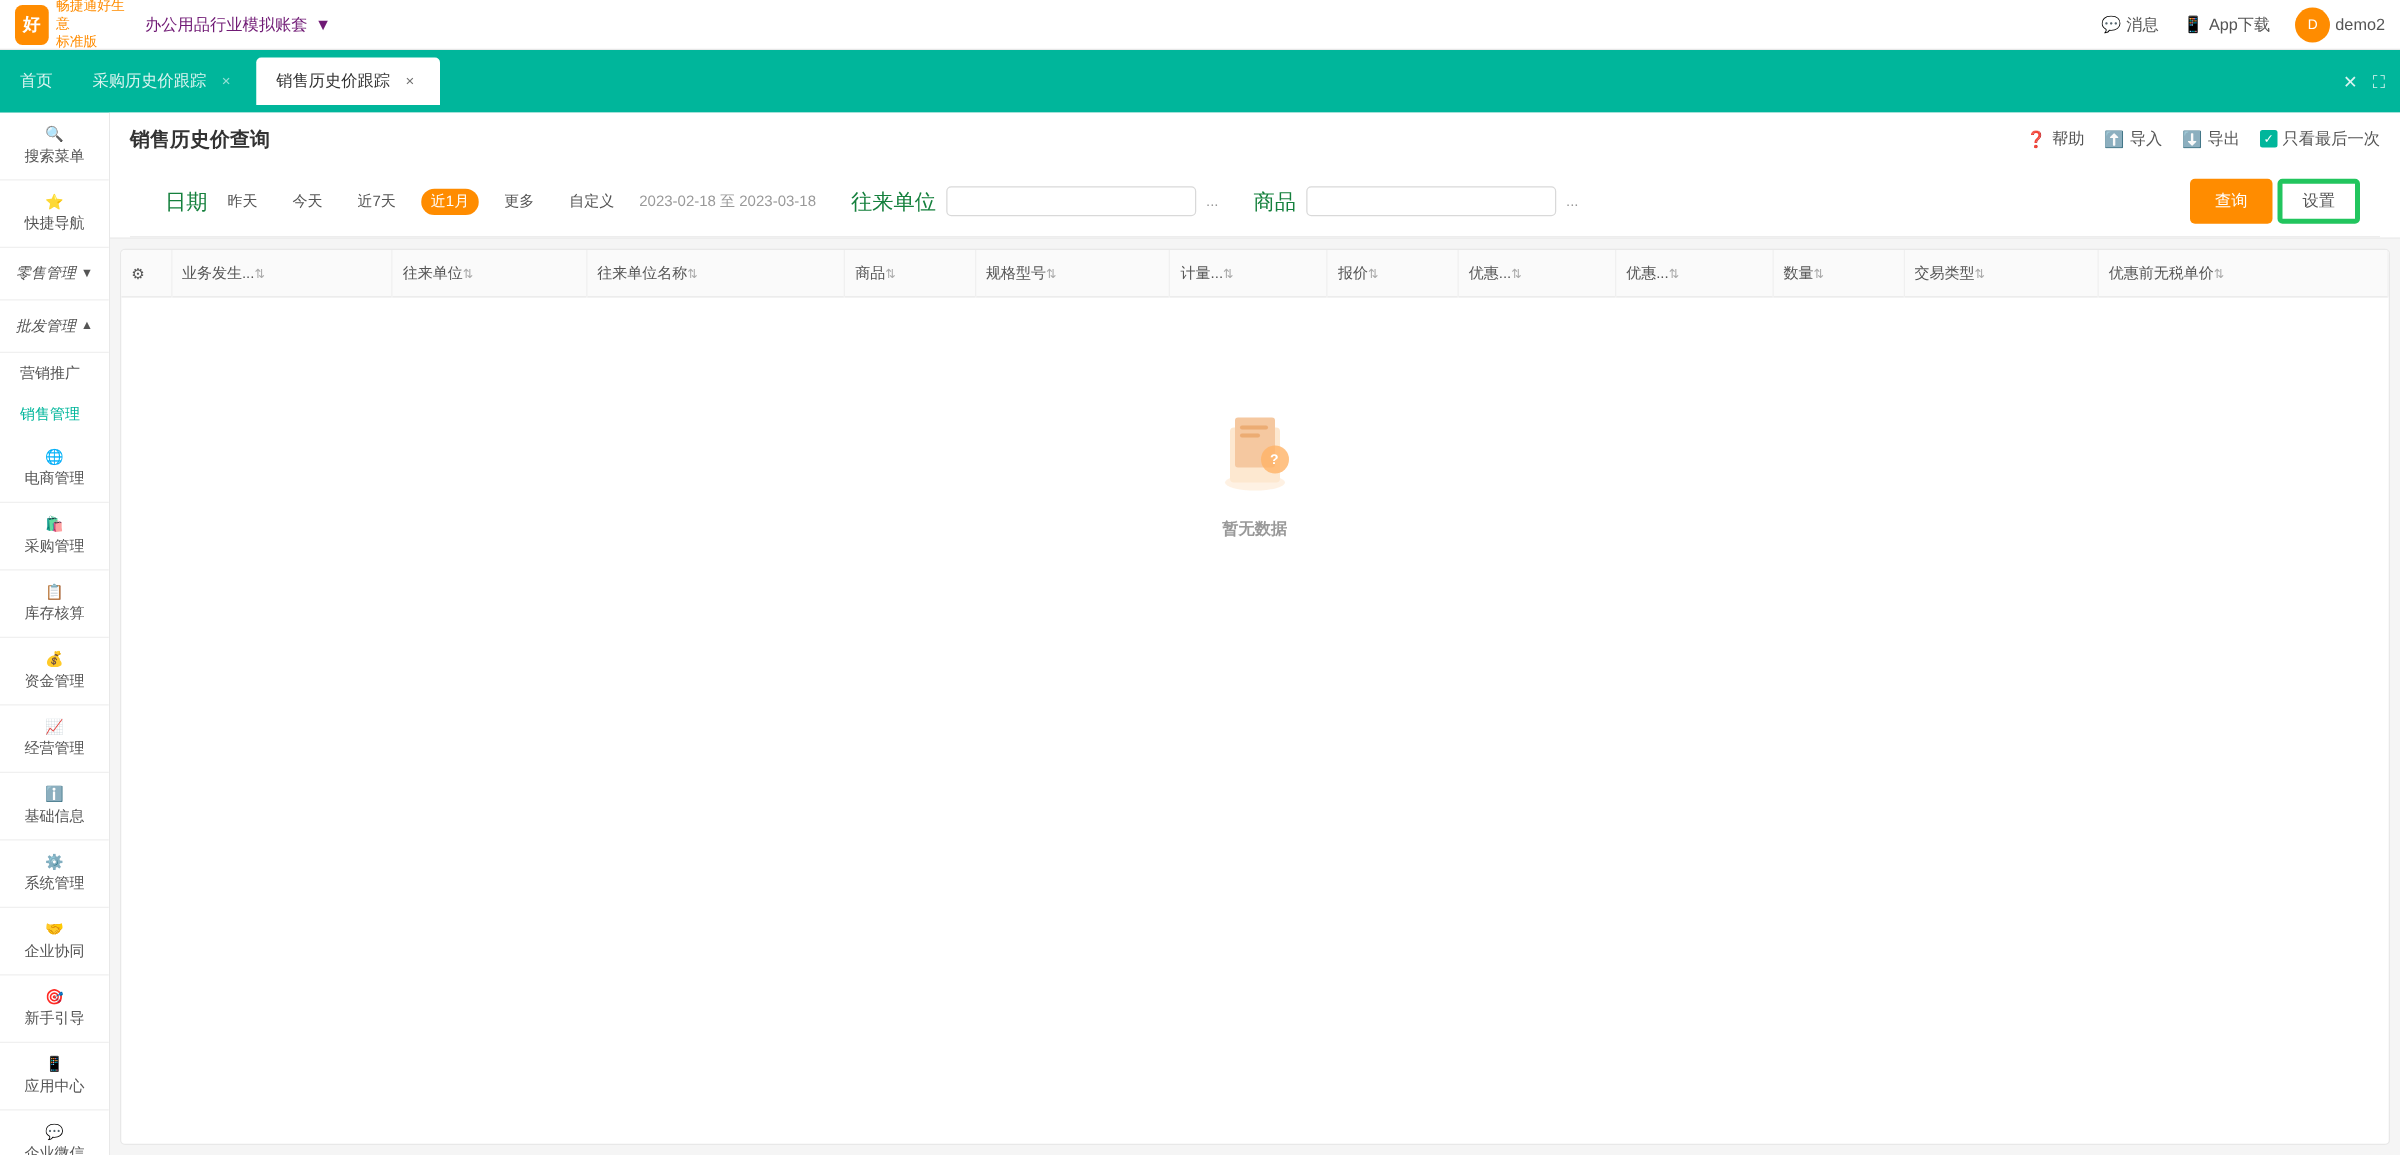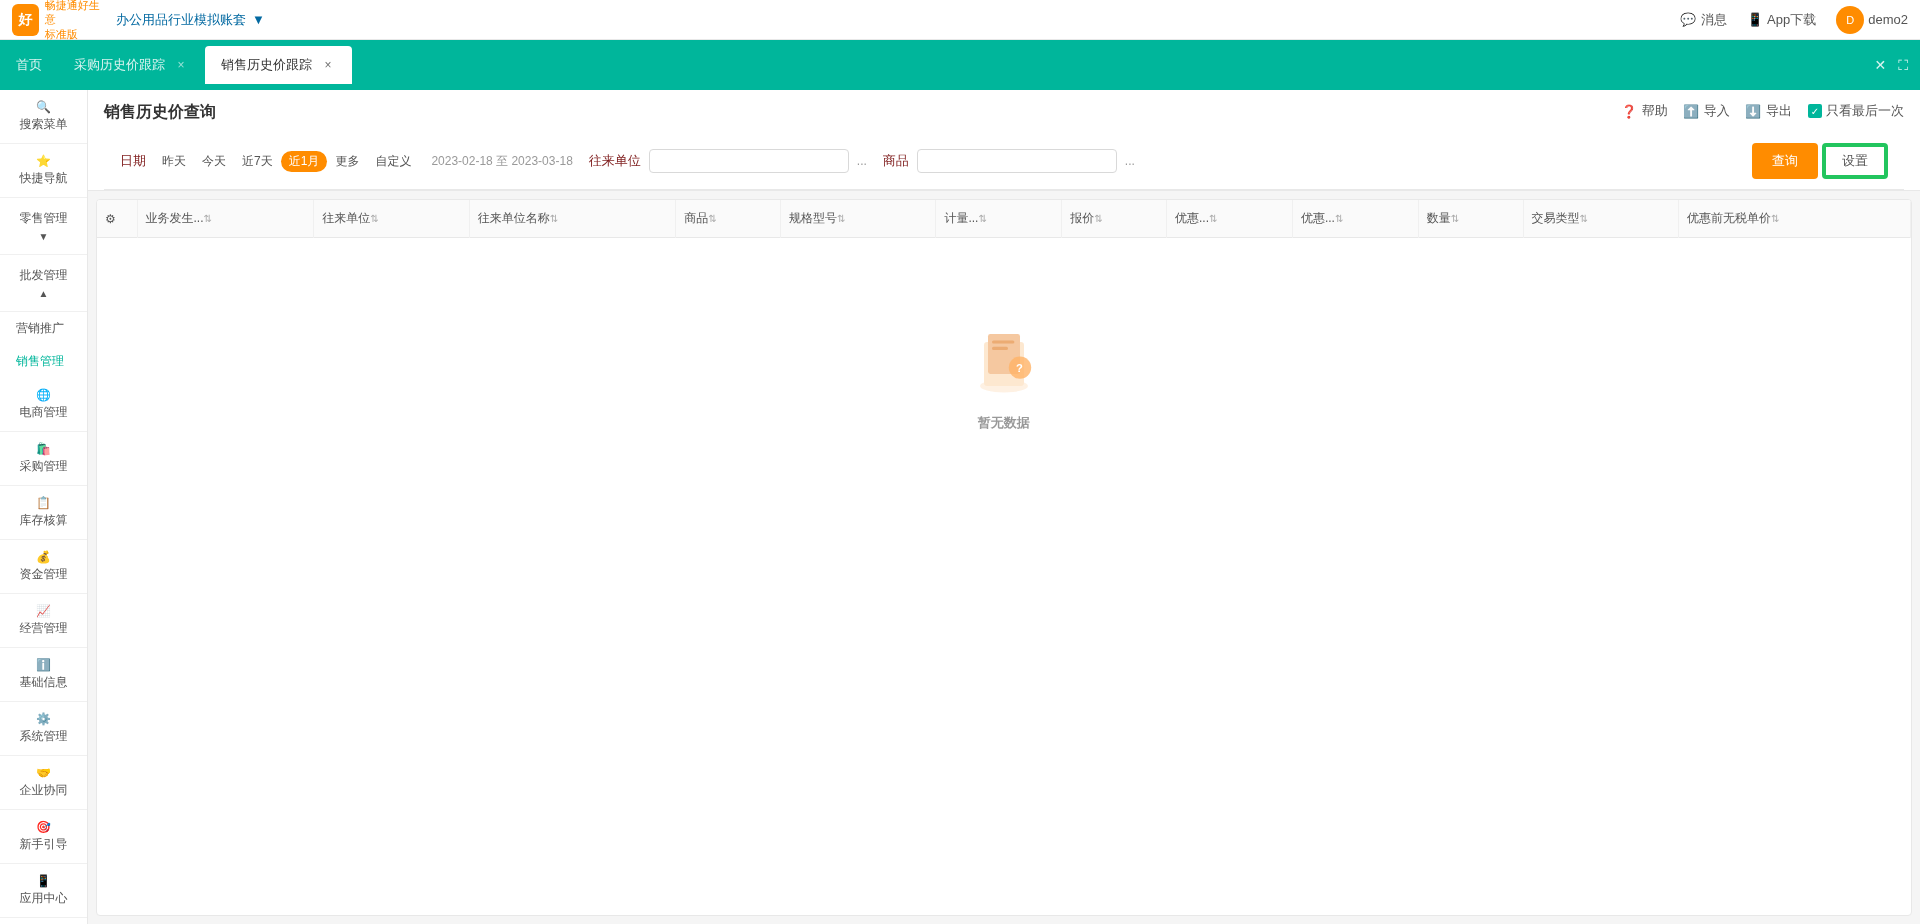--- a/index.html
+++ b/index.html
@@ -41,21 +41,21 @@
     }
     .logo-text {
       font-size: 11px;
       color: #ff8c00;
       line-height: 1.3;
     }
     .app-selector {
       display: flex;
       align-items: center;
       gap: 6px;
-      color: #0369a1;
+      color: #701a75;
       font-size: 13px;
       cursor: pointer;
       padding: 4px 8px;
       border-radius: 4px;
     }
     .top-header-right {
       display: flex;
       align-items: center;
       gap: 20px;
       color: #555;
@@ -153,24 +153,25 @@
       cursor: pointer;
       font-size: 12px;
       color: #555;
       display: flex;
       flex-direction: column;
       align-items: center;
       gap: 2px;
       border-bottom: 1px solid #f0f0f0;
     }
     .sidebar-item.has-arrow {
-      flex-direction: column;
+      flex-direction: row;
       justify-content: center;
       gap: 4px;
       padding: 12px 8px;
+      font-style: italic;
     }
     .sidebar-sub-item {
       padding: 8px 16px;
       cursor: pointer;
       font-size: 12px;
       color: #555;
     }
     .sidebar-sub-item.active { color: #00b69b; font-weight: 500; }
     .arrow-icon { font-size: 10px; }
 
@@ -243,28 +244,29 @@
       flex-wrap: wrap;
       border-bottom: 1px solid #e8e8e8;
       flex-shrink: 0;
     }
     .filter-group {
       display: flex;
       align-items: center;
       gap: 8px;
     }
     .filter-label {
-      color: #7f1d1d;
-      font-size: 13px;
+      color: #15803d;
+      font-size: 17px;
       white-space: nowrap;
+      margin-left: 12px;
     }
     .date-tabs {
       display: flex;
       align-items: center;
-      gap: 0;
+      gap: 12px;
     }
     .date-tab {
       padding: 2px 8px;
       border-radius: 12px;
       font-size: 12px;
       cursor: pointer;
       color: #555;
     }
     .date-tab.active {
       background: #ff8c00;

